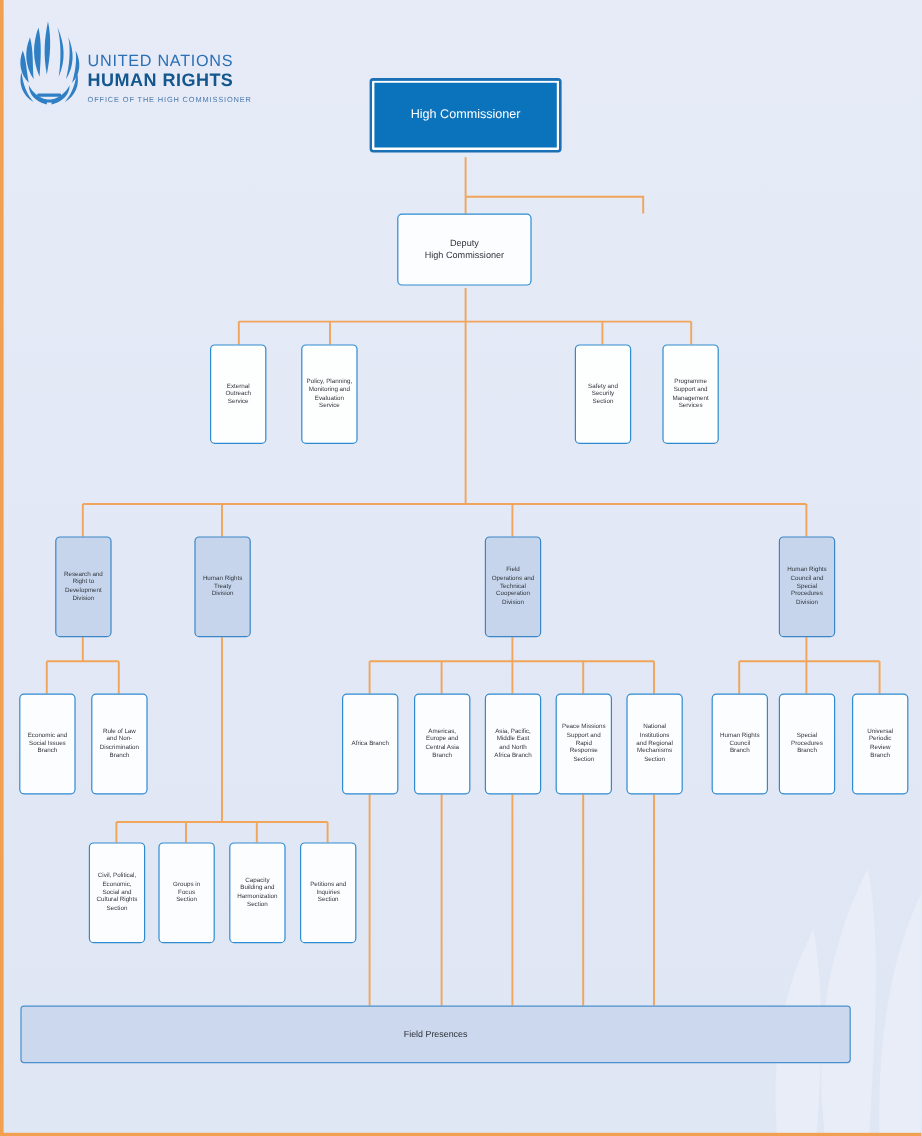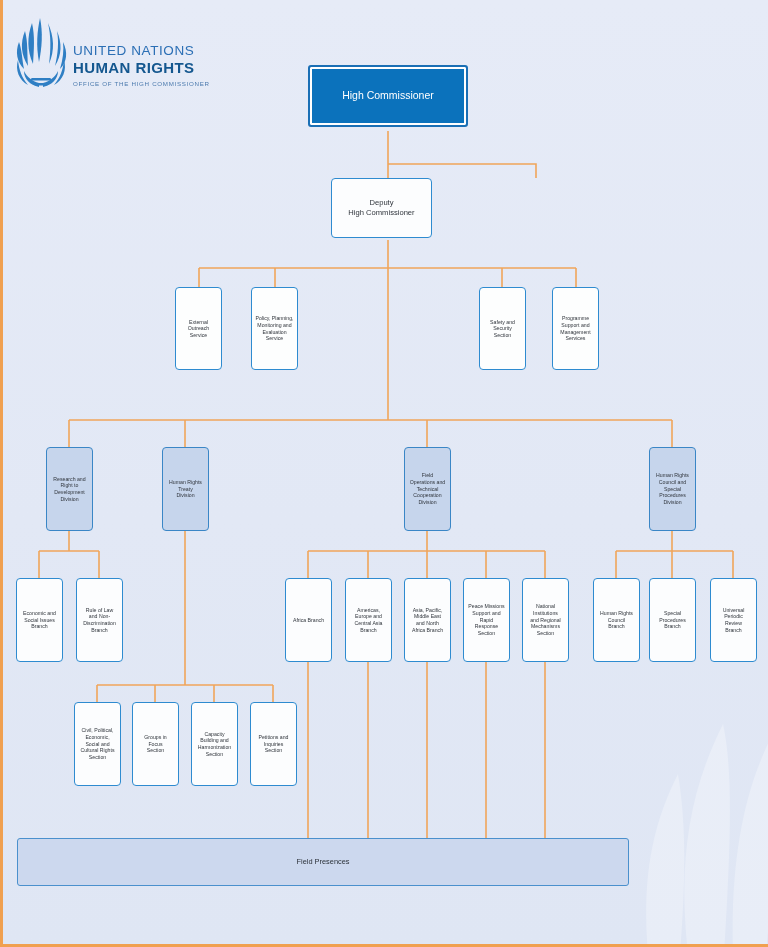--- a/index.html
+++ b/index.html
@@ -165,21 +165,21 @@
       <path d="M305 662 L305 838"></path>
       <path d="M365 662 L365 838"></path>
       <path d="M424 662 L424 838"></path>
       <path d="M483 662 L483 838"></path>
       <path d="M542 662 L542 838"></path>
     </g>
   </svg>
 
   <div class="node root" style="left:305px;top:65px;width:160px;height:62px;">High Commissioner</div>
 
-  <div class="node tier1" style="left:328px;top:178px;width:101px;height:60px;">Deputy<br>High Commissioner</div>
+  <div class="node tier1" style="left:328px;top:178px;width:112px;height:60px;">Deputy<br>High Commissioner</div>
 
 
   <div class="node svc" style="left:172px;top:287px;width:47px;height:83px;">External<br>Outreach<br>Service</div>
   <div class="node svc" style="left:248px;top:287px;width:47px;height:83px;">Policy, Planning,<br>Monitoring and<br>Evaluation<br>Service</div>
   <div class="node svc" style="left:476px;top:287px;width:47px;height:83px;">Safety and<br>Security<br>Section</div>
   <div class="node svc" style="left:549px;top:287px;width:47px;height:83px;">Programme<br>Support and<br>Management<br>Services</div>
 
   <div class="node division" style="left:43px;top:447px;width:47px;height:84px;">Research and<br>Right to<br>Development<br>Division</div>
   <div class="node division" style="left:159px;top:447px;width:47px;height:84px;">Human Rights<br>Treaty<br>Division</div>
   <div class="node division" style="left:401px;top:447px;width:47px;height:84px;">Field<br>Operations and<br>Technical<br>Cooperation<br>Division</div>
@@ -196,15 +196,15 @@
 
   <div class="node branch" style="left:590px;top:578px;width:47px;height:84px;">Human Rights<br>Council<br>Branch</div>
   <div class="node branch" style="left:646px;top:578px;width:47px;height:84px;">Special<br>Procedures<br>Branch</div>
   <div class="node branch" style="left:707px;top:578px;width:47px;height:84px;">Universal<br>Periodic<br>Review<br>Branch</div>
 
   <div class="node section" style="left:71px;top:702px;width:47px;height:84px;">Civil, Political,<br>Economic,<br>Social and<br>Cultural Rights<br>Section</div>
   <div class="node section" style="left:129px;top:702px;width:47px;height:84px;">Groups in<br>Focus<br>Section</div>
   <div class="node section" style="left:188px;top:702px;width:47px;height:84px;">Capacity<br>Building and<br>Harmonization<br>Section</div>
   <div class="node section" style="left:247px;top:702px;width:47px;height:84px;">Petitions and<br>Inquiries<br>Section</div>
 
-  <div class="node field" style="left:14px;top:838px;width:612px;height:48px;">Field Presences</div>
+  <div class="node field" style="left:14px;top:838px;width:692px;height:48px;">Field Presences</div>
 
 </div>
 
 </body></html>

